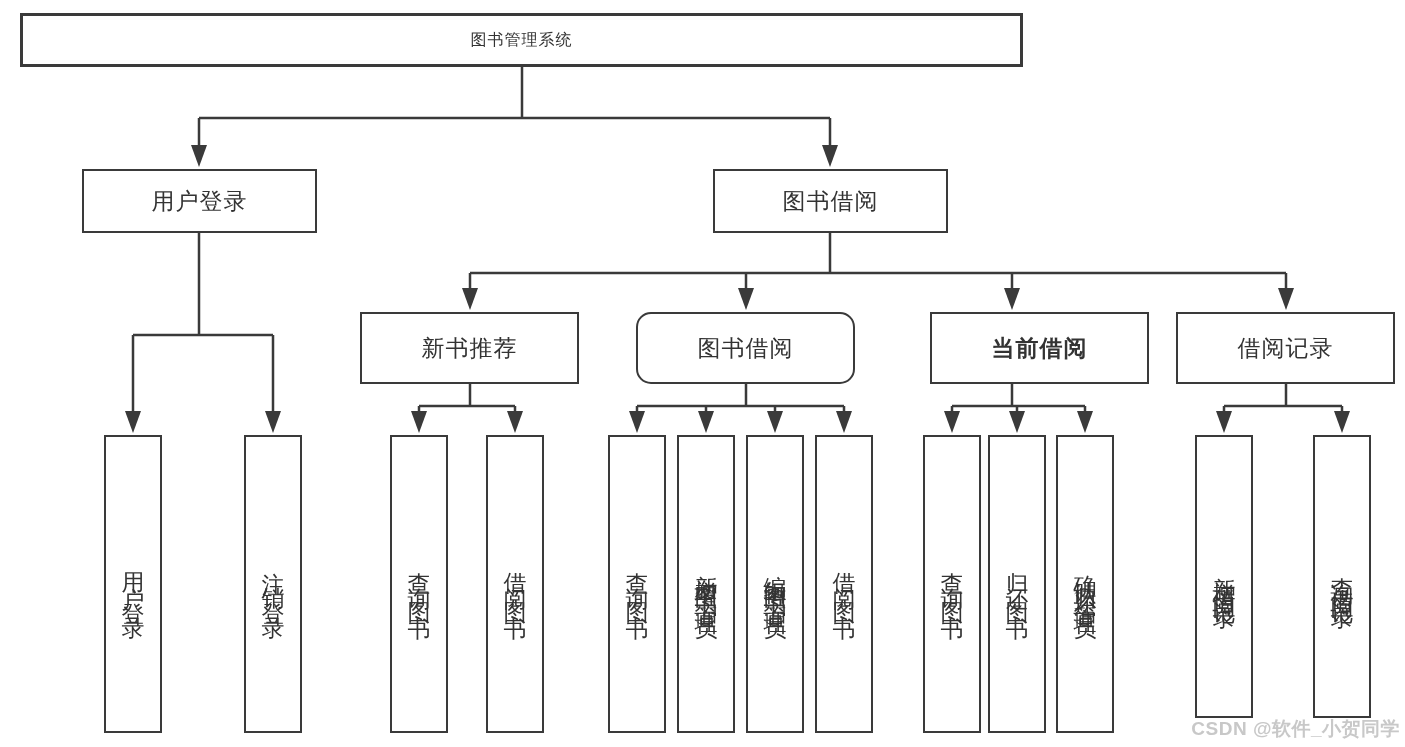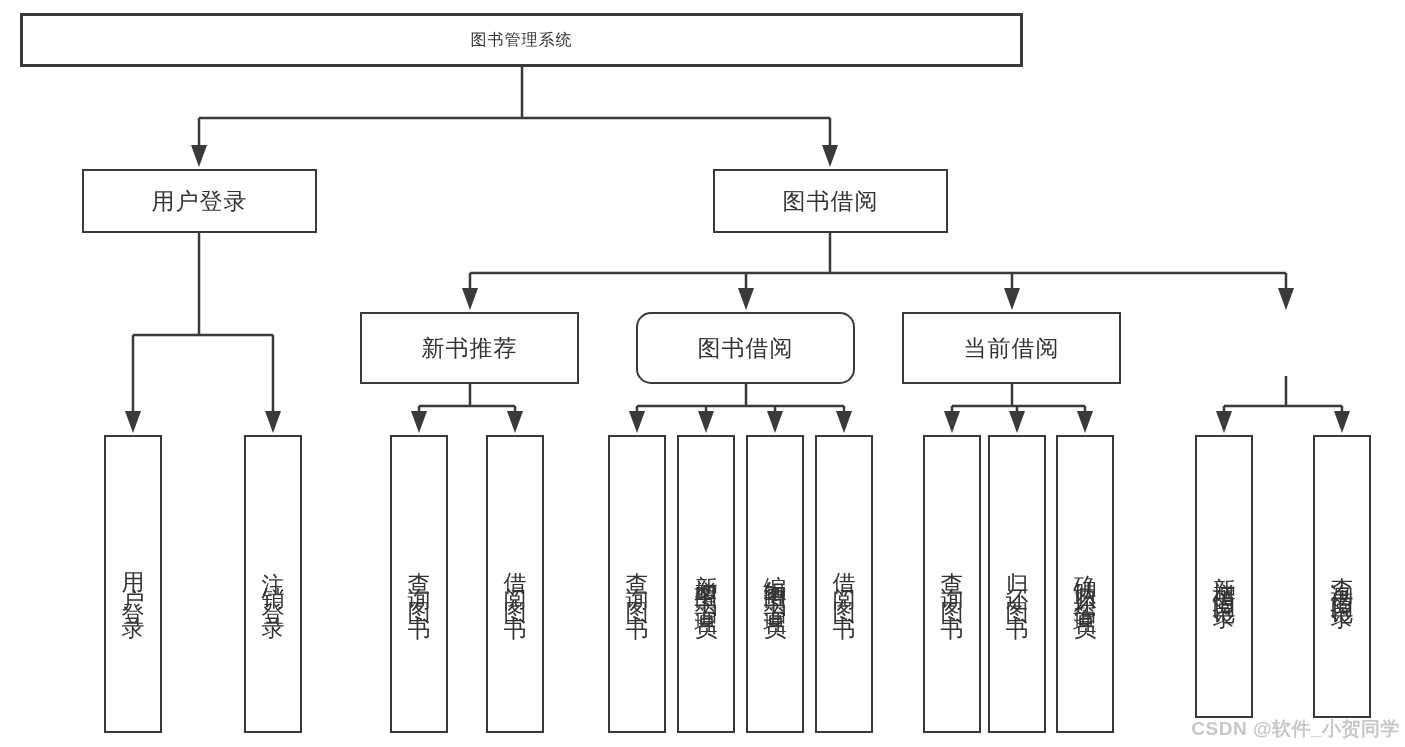--- a/index.html
+++ b/index.html
@@ -71,21 +71,22 @@
     </g>
   </svg>
 
   <div class="box hbox root">图书管理系统</div>
 
   <div class="box hbox l2" style="left:82px;">用户登录</div>
   <div class="box hbox l2" style="left:713px;">图书借阅</div>
 
   <div class="box hbox l3" style="left:360px;">新书推荐</div>
   <div class="box hbox l3" style="left:636px;border-radius:15px;">图书借阅</div>
-  <div class="box hbox l3" style="left:902px;">当前借阅</div>
+  <div class="box hbox l3" style="left:930px;font-weight:bold;">当前借阅</div>
+  <div class="box hbox l3" style="left:1176px;">借阅记录</div>
 
   <div class="box vbox" style="left: 104px; letter-spacing: 15px;">用户登录</div>
   <div class="box vbox" style="left: 244px; letter-spacing: 15px;">注销登录</div>
 
   <div class="box vbox" style="left: 390px; letter-spacing: 15px;">查询图书</div>
   <div class="box vbox" style="left: 486px; letter-spacing: 15px;">借阅图书</div>
 
   <div class="box vbox" style="left: 608px; letter-spacing: 15px;">查询图书</div>
   <div class="box vbox" style="left: 677px; letter-spacing: 6px;">新增图书（管理员）</div>
   <div class="box vbox" style="left: 746px; letter-spacing: 6px;">编辑图书（管理员）</div>

